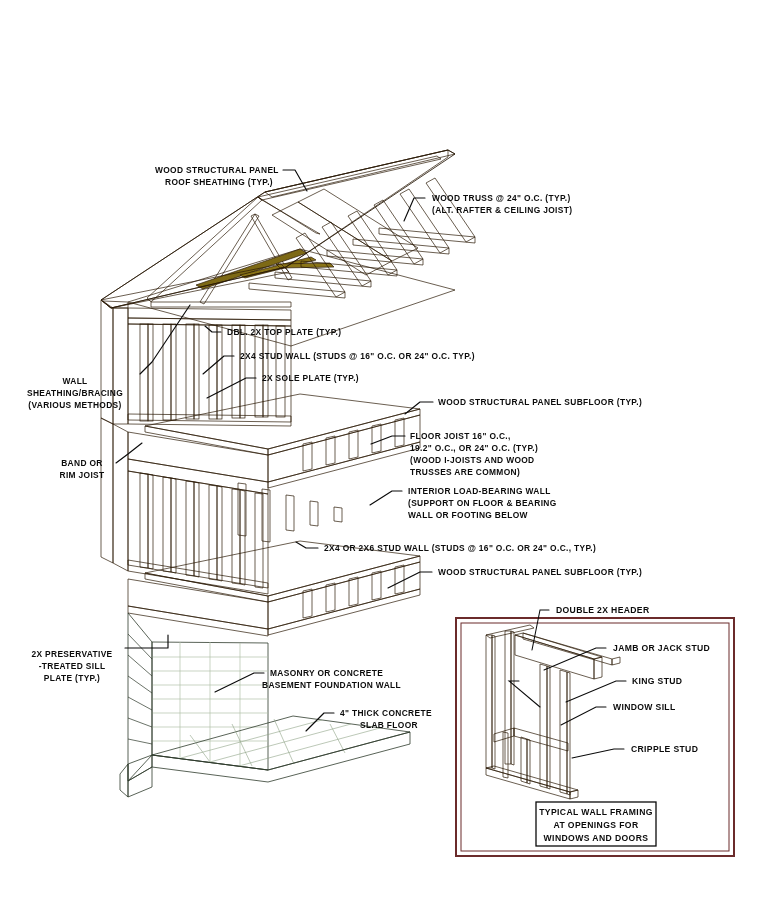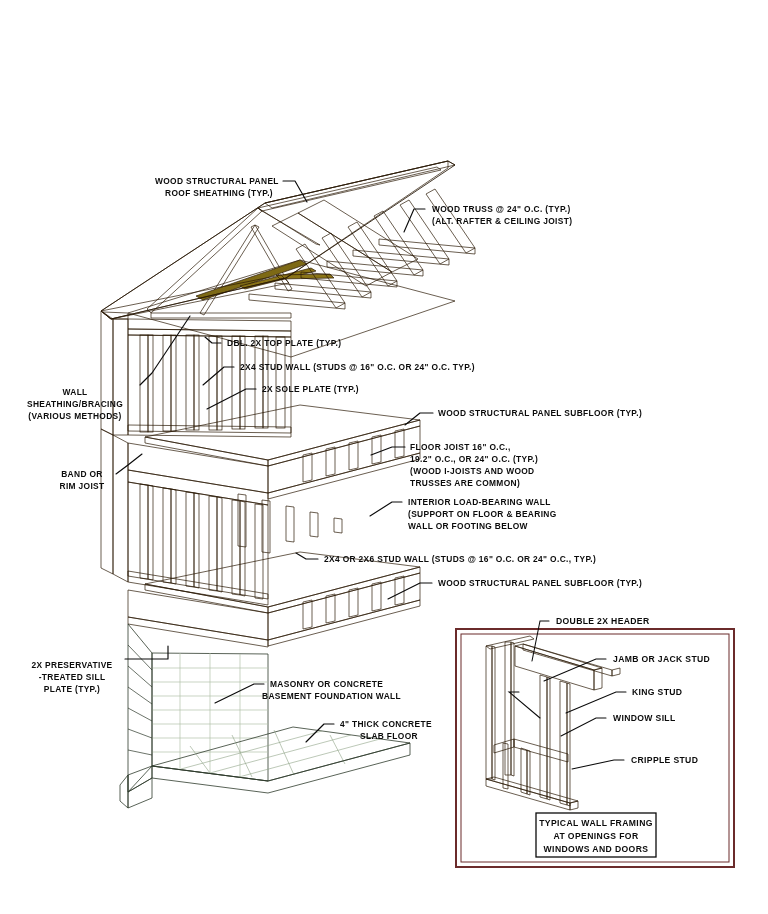--- a/index.html
+++ b/index.html
@@ -1,18 +1,18 @@
 <!DOCTYPE html>
 <html><head>
 <meta charset="utf-8">
 <style>
   html,body{margin:0;padding:0;background:#ffffff;}
   body{width:768px;height:914px;position:relative;overflow:hidden;
        font-family:"Liberation Sans","DejaVu Sans",sans-serif;}
-  #stage{position:absolute;left:0;top:13px;width:768px;height:750px;}
+  #stage{position:absolute;left:0;top:2px;width:768px;height:750px;}
   svg{display:block;}
   .lbl{font-family:"Liberation Sans","DejaVu Sans",sans-serif;
        font-size:8.4px;font-weight:bold;fill:#0b0b0b;letter-spacing:.35px;}
   .lbl.ins{font-size:8.6px;}
   .cap{font-family:"Liberation Sans","DejaVu Sans",sans-serif;
        font-size:8.6px;font-weight:bold;fill:#0b0b0b;letter-spacing:.4px;}
   .ldr{stroke:#0a0a0a;stroke-width:1.15;fill:none;stroke-linecap:round;stroke-linejoin:round;}
   .ldr2{stroke:#0a0a0a;stroke-width:1.05;fill:none;stroke-linecap:round;}
   .ed{stroke:#241505;stroke-width:.85;fill:none;stroke-linejoin:round;}
   .ed2{stroke:#2b1a06;stroke-width:.7;fill:none;}

